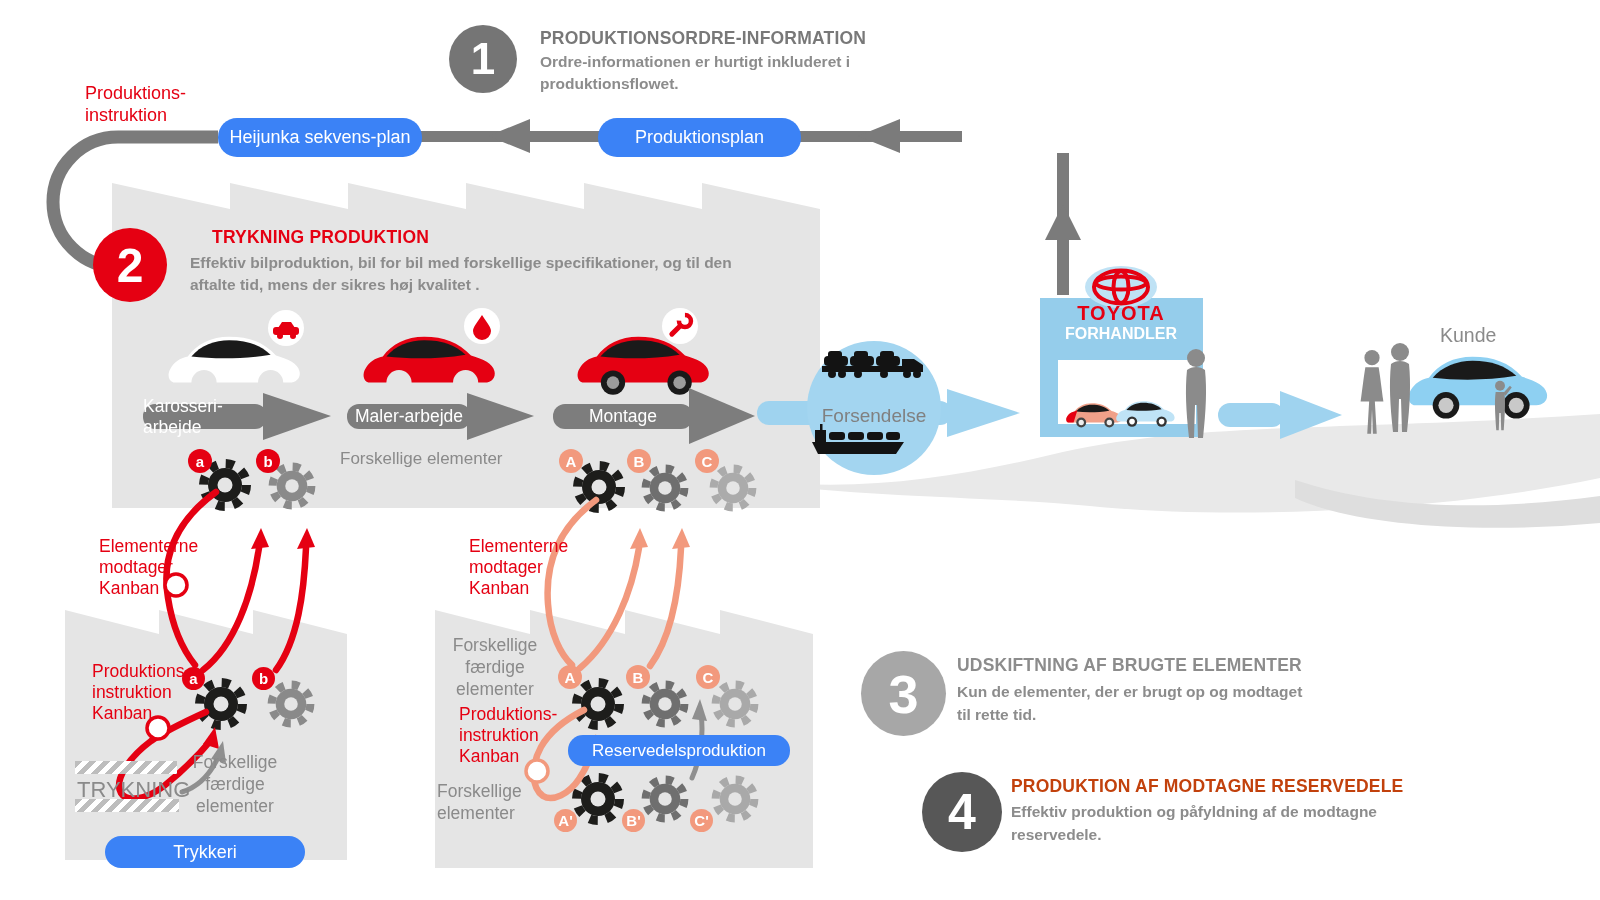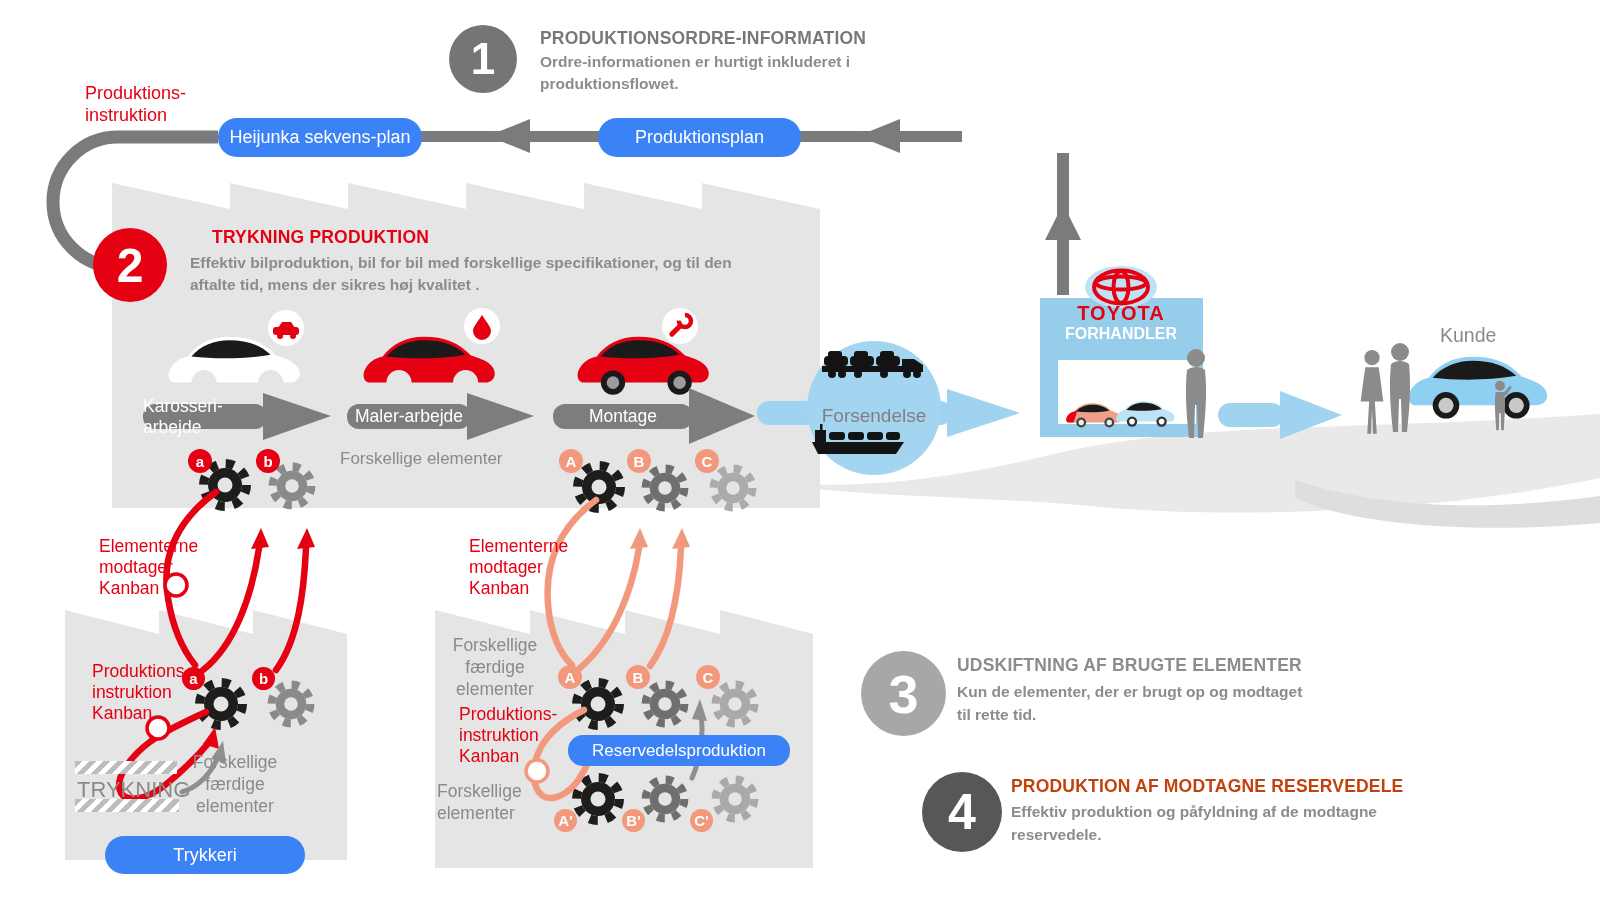--- a/index.html
+++ b/index.html
@@ -297,21 +297,21 @@
 instruktion
 Kanban</div>
 <div class="abs badge red" style="left:182px;top:667px;width:23px;height:23px;">a</div>
 <div class="abs badge red" style="left:252px;top:667px;width:23px;height:23px;">b</div>
 <div class="abs hatch" style="left:75px;top:761px;width:102px;height:13px;"></div>
 <div class="abs graytxt" style="left:77px;top:777px;font-size:22px;text-align:right;">TRYKNING</div>
 <div class="abs hatch" style="left:75px;top:799px;width:104px;height:13px;"></div>
 <div class="abs pre graytxt ctr" style="left:180px;top:751px;width:110px;font-size:17.5px;line-height:22px;">Forskellige
 færdige
 elementer</div>
-<div class="abs box" style="left:105px;top:836px;width:200px;height:38px;">Trykkeri</div>
+<div class="abs box" style="left:105px;top:836px;width:200px;height:32px;">Trykkeri</div>
 
 <div class="abs pre redtxt" style="left:447px;top:536px;font-size:17.5px;line-height:21px;">Elementerne
 modtager
 Kanban</div>
 <div class="abs pre graytxt ctr" style="left:440px;top:634px;width:110px;font-size:17.5px;line-height:22px;">Forskellige
 færdige
 elementer</div>
 <div class="abs pre redtxt" style="left:437px;top:704px;font-size:17.5px;line-height:21px;">Produktions-
 instruktion
 Kanban</div>

